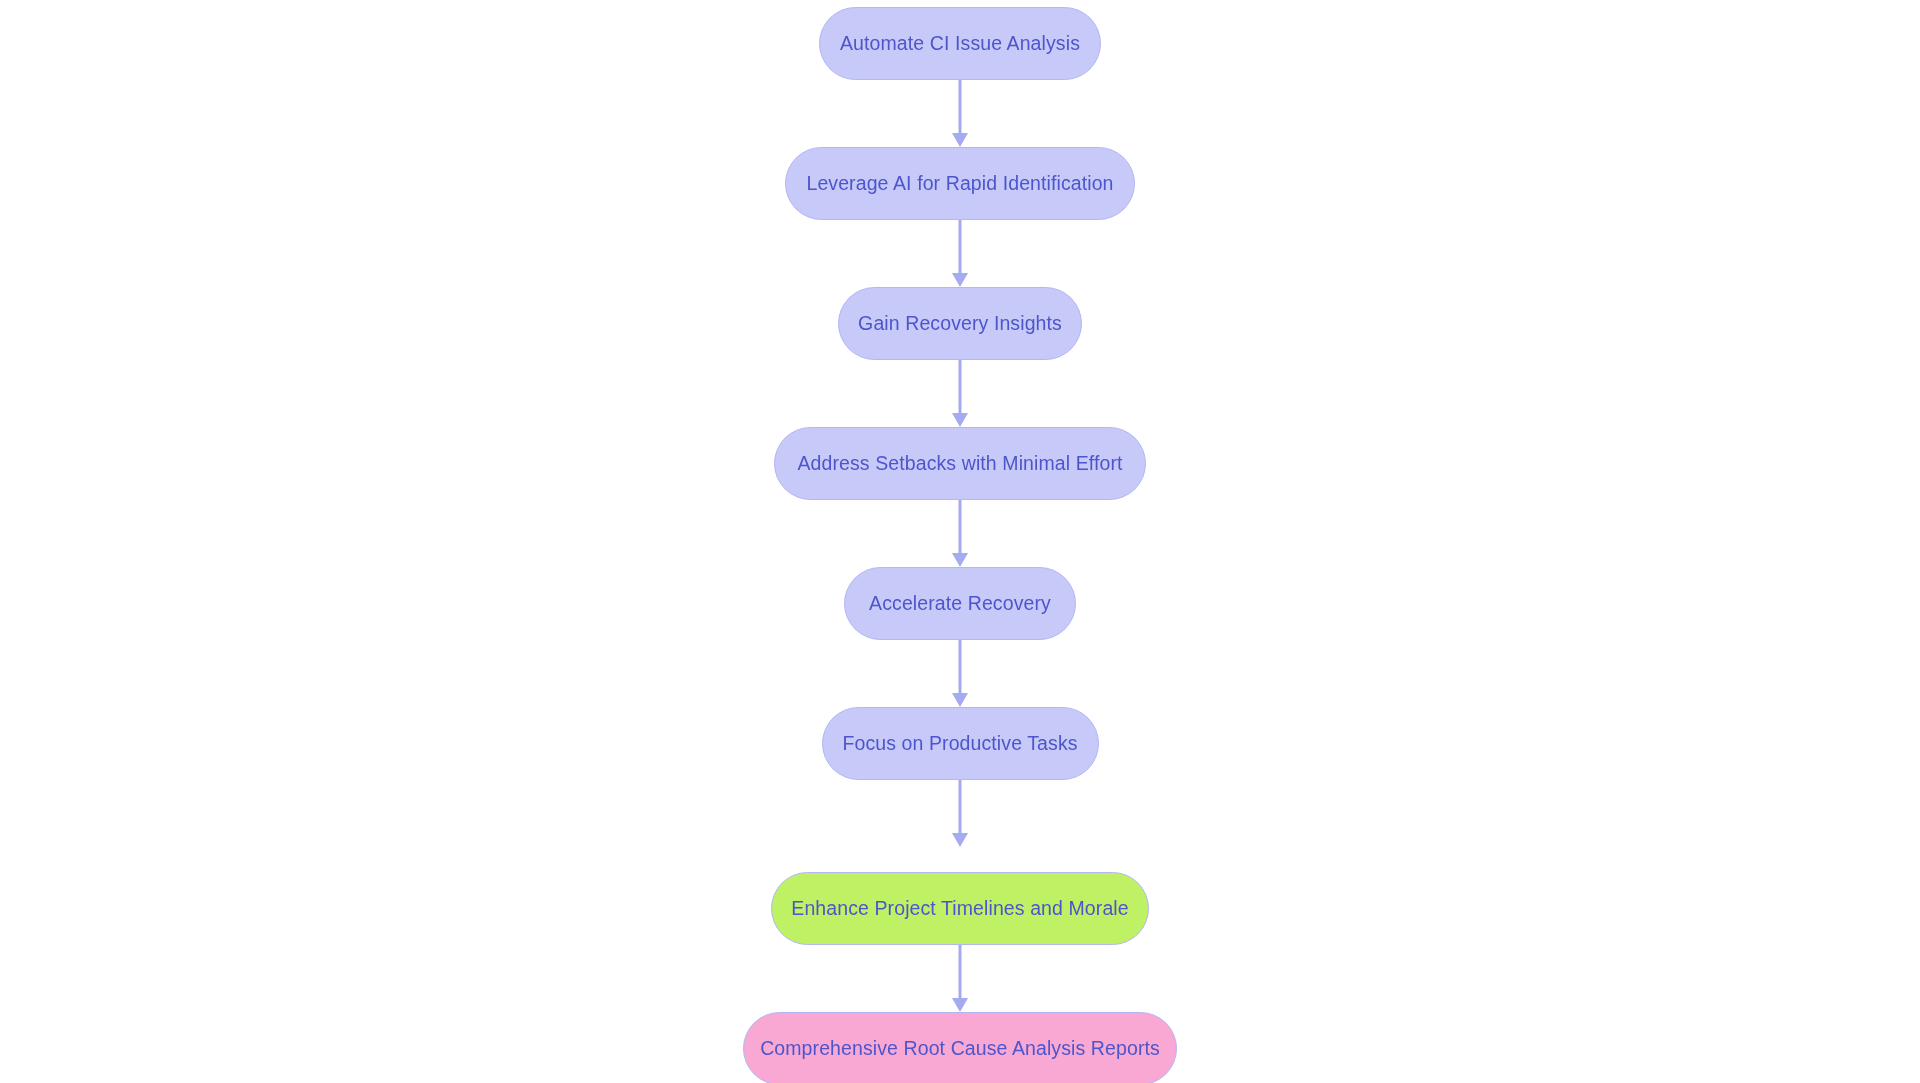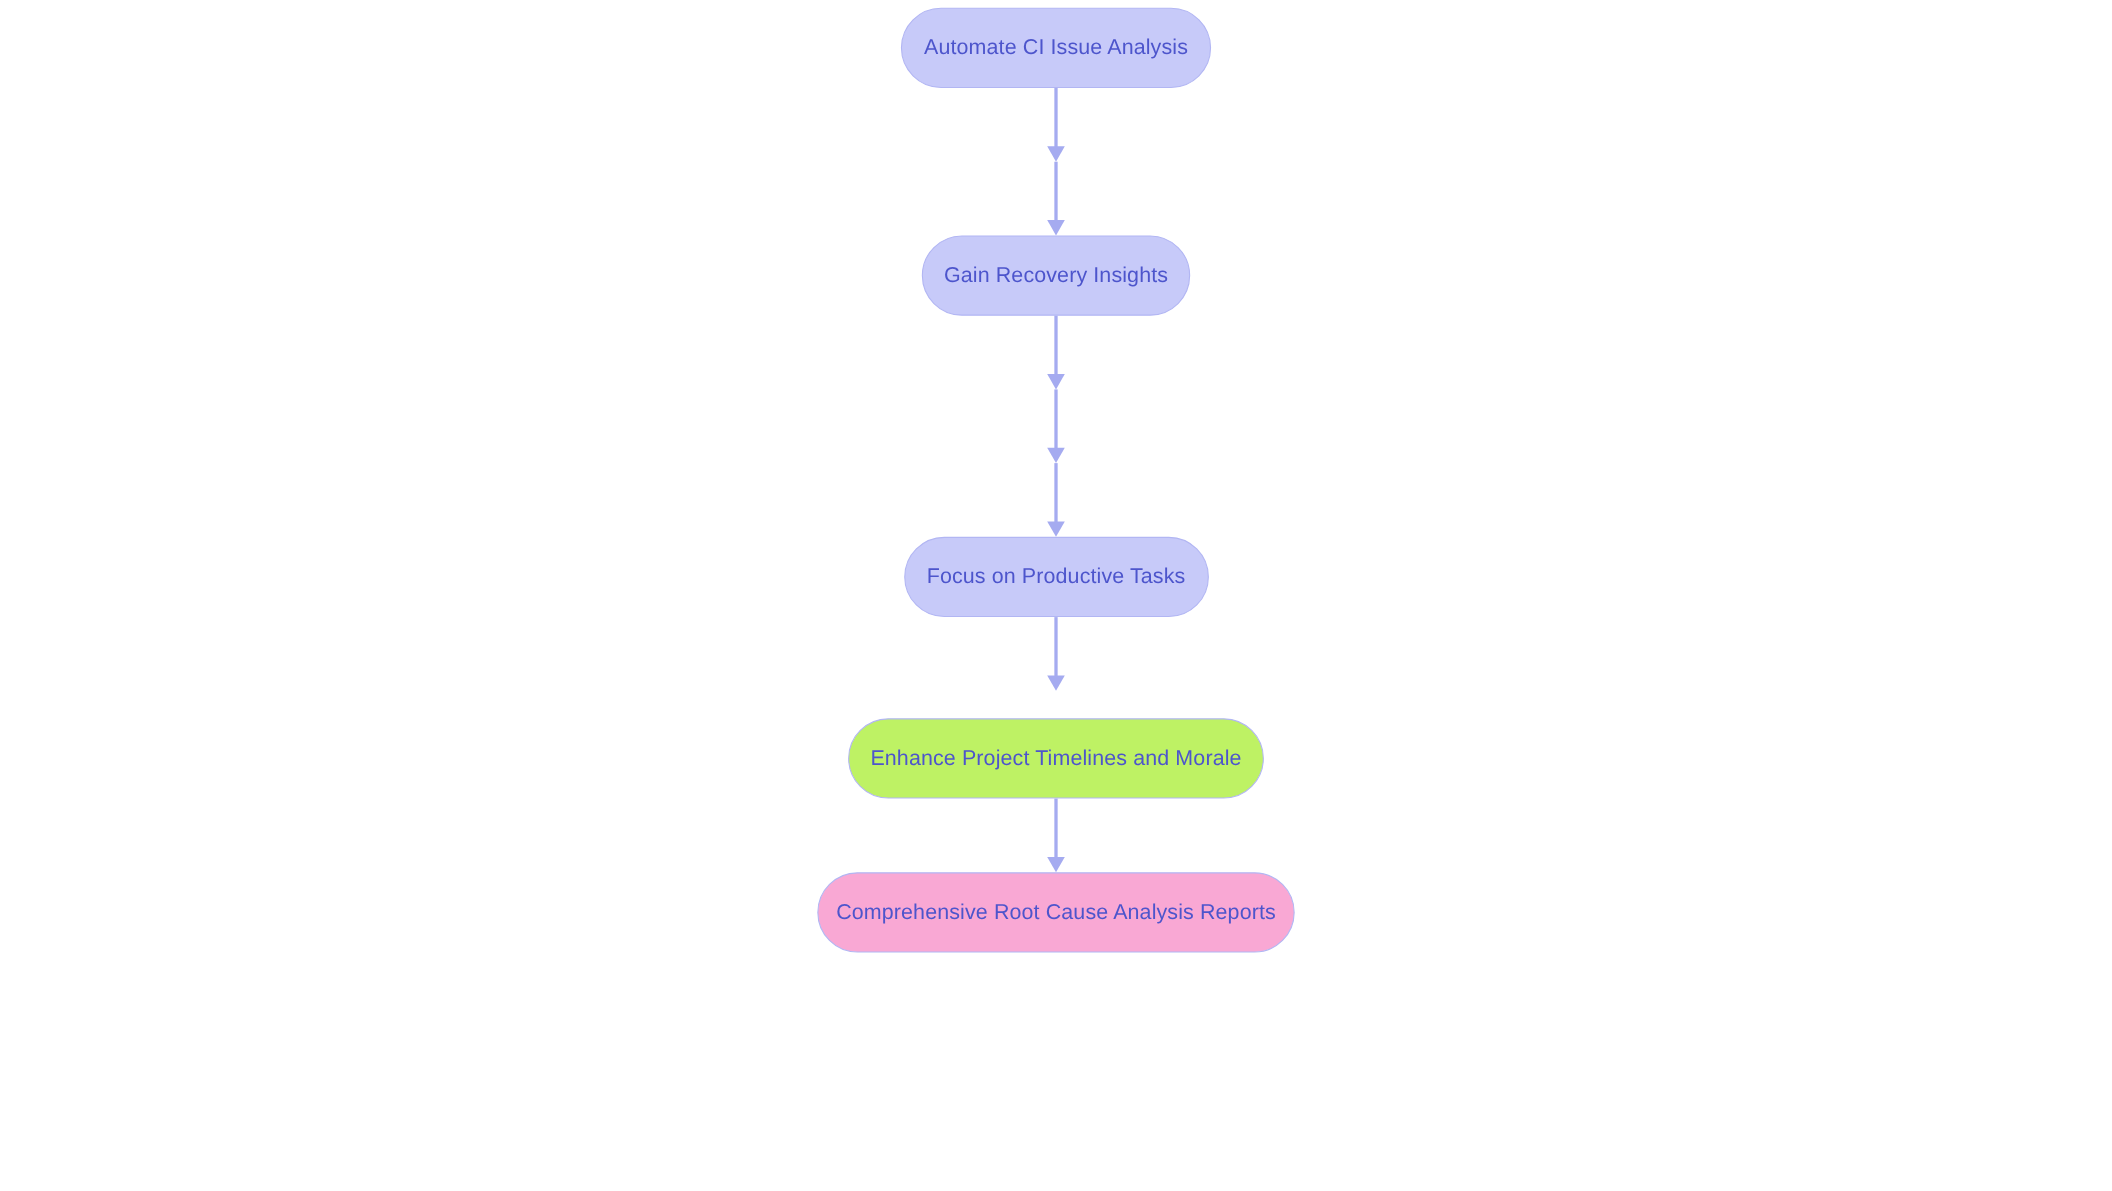--- a/index.html
+++ b/index.html
@@ -96,41 +96,50 @@
 
     <div class="flow-node" style="width: 282px; background: rgb(199, 202, 249); border-color: rgb(178, 182, 243);">
       <span class="flow-node-label" style="color: rgb(77, 85, 204);">Automate CI Issue Analysis</span>
     </div>
 
     <div class="flow-connector">
       <span class="conn-line" style="background: rgb(165, 171, 240);"></span>
       <span class="conn-head" style="border-top-color: rgb(165, 171, 240);"></span>
     </div>
 
+    <div class="flow-node" style="width: 350px; background: rgb(199, 202, 249); border-color: rgb(178, 182, 243);">
+      <span class="flow-node-label" style="color: rgb(77, 85, 204);">Leverage AI for Rapid Identification</span>
+    </div>
 
     <div class="flow-connector">
       <span class="conn-line" style="background: rgb(165, 171, 240);"></span>
       <span class="conn-head" style="border-top-color: rgb(165, 171, 240);"></span>
     </div>
 
     <div class="flow-node" style="width: 244px; background: rgb(199, 202, 249); border-color: rgb(178, 182, 243);">
       <span class="flow-node-label" style="color: rgb(77, 85, 204);">Gain Recovery Insights</span>
     </div>
 
     <div class="flow-connector">
       <span class="conn-line" style="background: rgb(165, 171, 240);"></span>
       <span class="conn-head" style="border-top-color: rgb(165, 171, 240);"></span>
     </div>
 
+    <div class="flow-node" style="width: 372px; background: rgb(199, 202, 249); border-color: rgb(178, 182, 243);">
+      <span class="flow-node-label" style="color: rgb(77, 85, 204);">Address Setbacks with Minimal Effort</span>
+    </div>
 
     <div class="flow-connector">
       <span class="conn-line" style="background: rgb(165, 171, 240);"></span>
       <span class="conn-head" style="border-top-color: rgb(165, 171, 240);"></span>
     </div>
 
+    <div class="flow-node" style="width: 232px; background: rgb(199, 202, 249); border-color: rgb(178, 182, 243);">
+      <span class="flow-node-label" style="color: rgb(77, 85, 204);">Accelerate Recovery</span>
+    </div>
 
     <div class="flow-connector">
       <span class="conn-line" style="background: rgb(165, 171, 240);"></span>
       <span class="conn-head" style="border-top-color: rgb(165, 171, 240);"></span>
     </div>
 
     <div class="flow-node" style="width: 277px; background: rgb(199, 202, 249); border-color: rgb(178, 182, 243);">
       <span class="flow-node-label" style="color: rgb(77, 85, 204);">Focus on Productive Tasks</span>
     </div>
 

